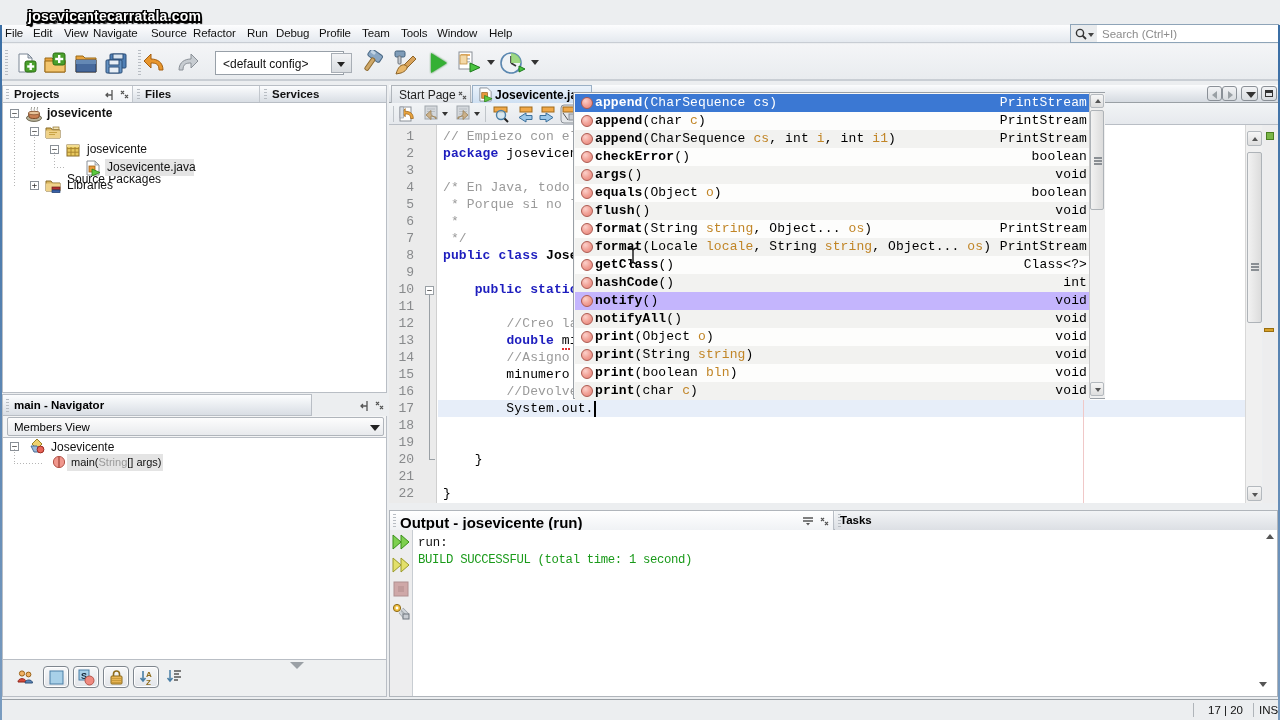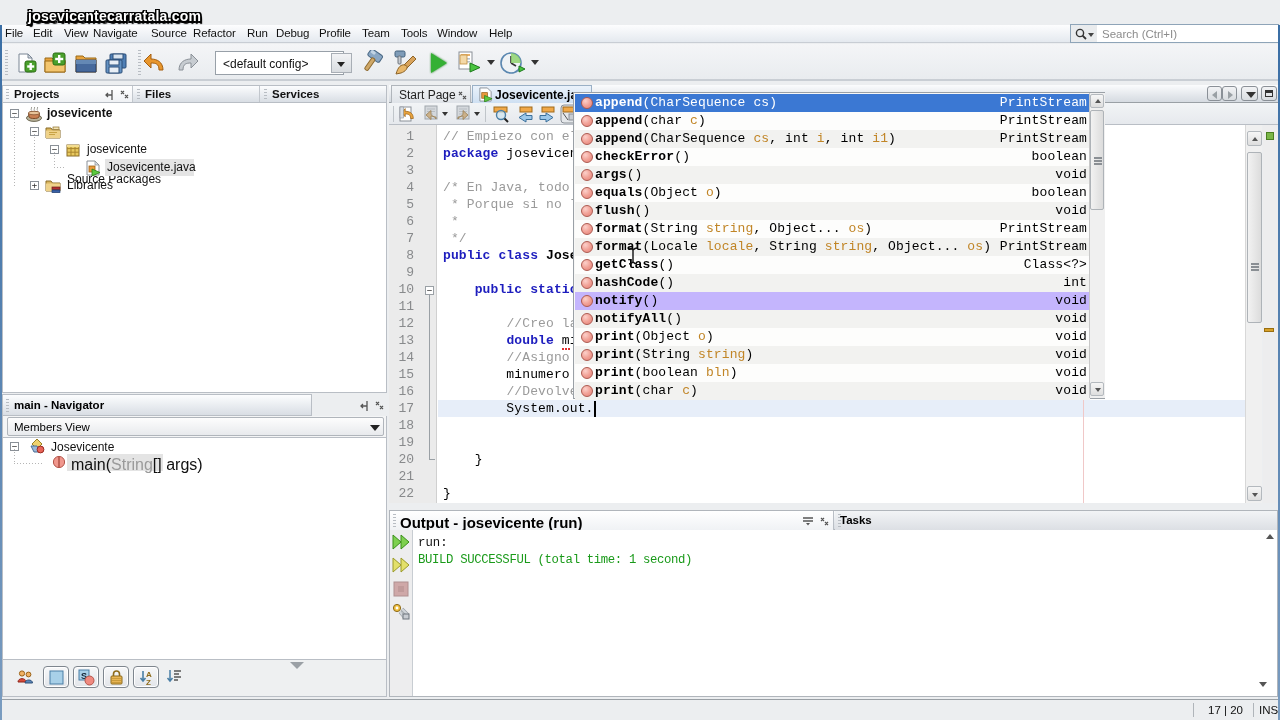--- a/index.html
+++ b/index.html
@@ -244,21 +244,21 @@
             <circle cx="11.5" cy="11.5" r="3.4" fill="#e86458" stroke="#9a2c22"></circle>
           </svg></div>
         <div class="abs" style="left: 48px; top: 2px; font-size: 12px;">Josevicente</div>
       </div>
       <div class="trow" style="left: 0px; top: 16px; width: 100%;">
         <div class="abs sel" style="left: 64px; top: 0px; height: 17px; width: 96px;"></div>
         <div class="abs" style="left: 48px; top: 0px; width: 16px; height: 16px;"><svg width="16" height="16" viewBox="0 0 16 16">
             <circle cx="8" cy="8" r="5.6" fill="#f0978d" stroke="#b4554a"></circle>
             <path d="M8 2.4 L8 13.6" stroke="#b4554a" stroke-width="1.6"></path>
           </svg></div>
-        <div class="abs" style="left: 68px; top: 2px; font-size: 16px;">main(<span style="color:#9a9a9a">String</span>[] args)</div>
+        <div class="abs" style="left: 68px; top: 2px; font-size: 11px;">main(<span style="color:#9a9a9a">String</span>[] args)</div>
       </div>
       <div class="abs" style="left: 11px; top: 11px; width: 1px; height: 14px; background: repeating-linear-gradient(rgb(181, 181, 181) 0px, rgb(181, 181, 181) 1px, transparent 1px, transparent 3px);"></div>
       <div class="abs" style="left: 11px; top: 25px; width: 30px; height: 1px; background: repeating-linear-gradient(90deg, rgb(181, 181, 181) 0px, rgb(181, 181, 181) 1px, transparent 1px, transparent 3px);"></div>
     </div>
 
   <div class="abs" style="left:2px;top:660px;width:385px;height:37px;background:#eef0f1;border:1px solid #b9bec5;border-top:none" id="navbar">
       <div class="abs" style="left: 287px; top: 2px; width: 0px; height: 0px; border-left: 7px solid transparent; border-right: 7px solid transparent; border-top: 7px solid rgb(154, 160, 165);"></div>
       <div class="abs" style="left: 14px; top: 9px; width: 17px; height: 16px;"><svg width="17" height="16" viewBox="0 0 17 16">
           <circle cx="5" cy="4.5" r="2.6" fill="#f0b264" stroke="#9a6218"></circle>
           <path d="M1 13 C1 8.5 9 8.5 9 13 Z" fill="#d84a3a" stroke="#8d2418"></path>

